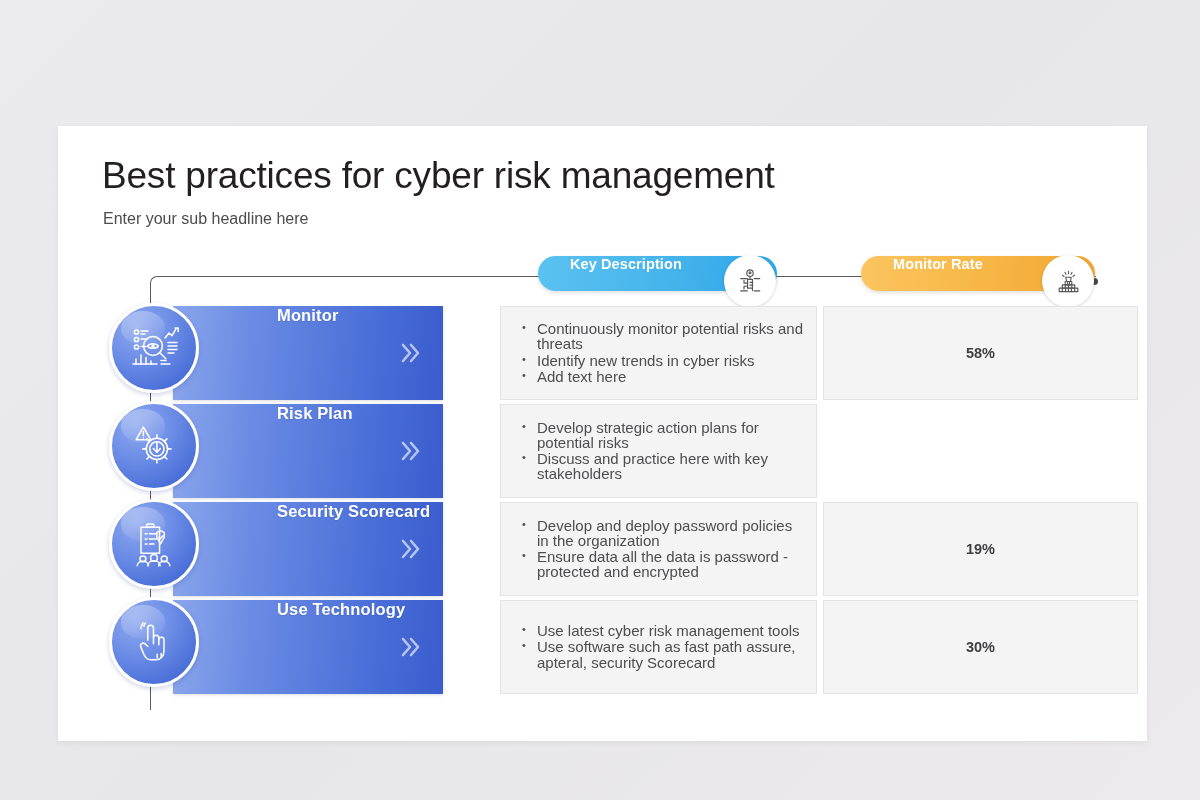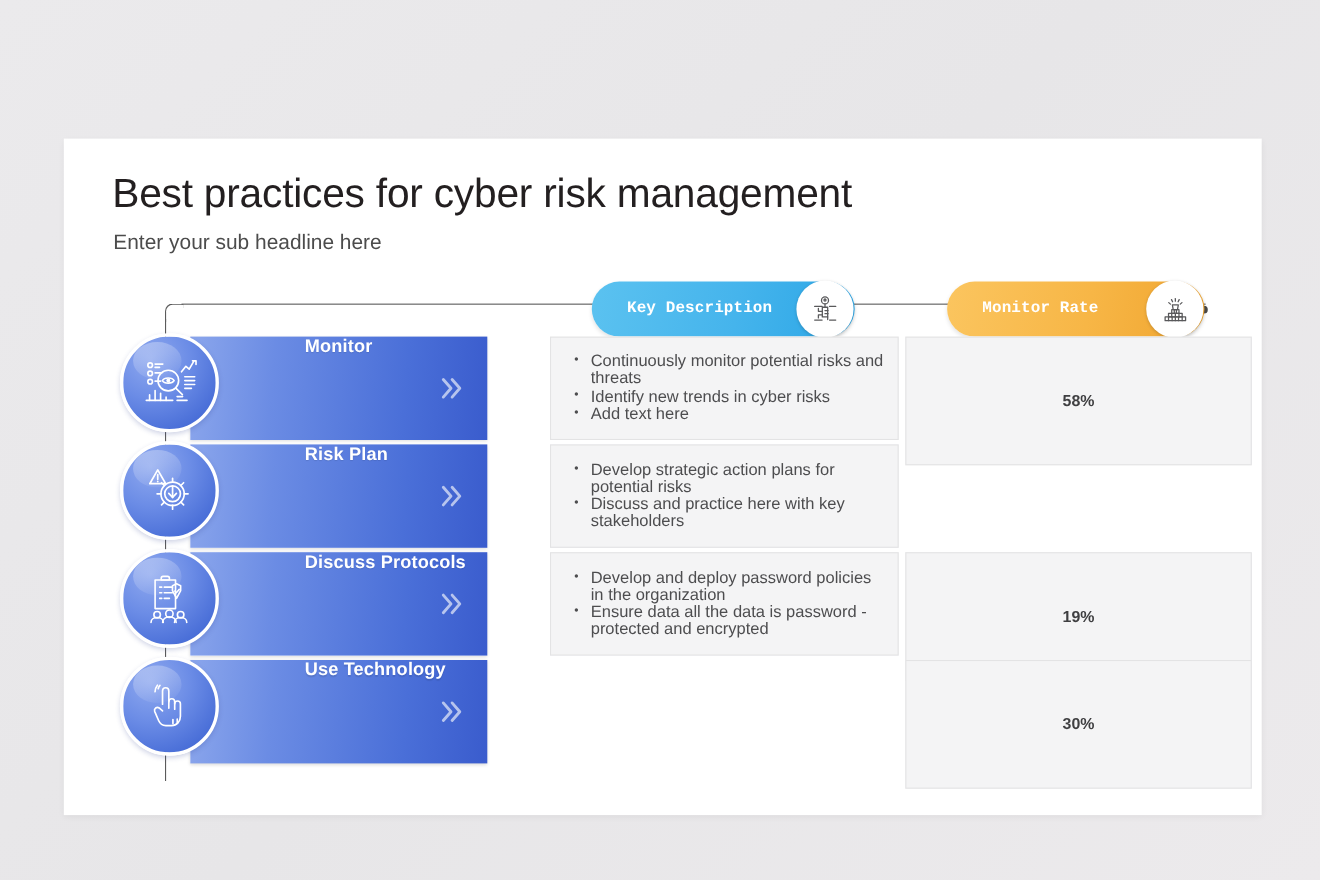--- a/index.html
+++ b/index.html
@@ -36,21 +36,21 @@
     line-height: 44px;
     color: #231f20;
     font-weight: 400;
     letter-spacing: -0.2px;
     white-space: nowrap;
   }
   .subtitle {
     position: absolute;
     left: 45px;
     top: 84px;
-    font-size: 19px;
+    font-size: 16px;
     color: #4c4c4c;
     font-weight: 400;
     white-space: nowrap;
   }
 
   
   .conn-h {
     position: absolute;
     height: 1.4px;
     background: #5b5b5b;
@@ -76,27 +76,26 @@
     height: 7px;
     border-radius: 50%;
     background: #4a4a4a;
     left: 1033px;
     top: 151.5px;
   }
 
   
   .pill {
     position: absolute;
-    height: 50px;
+    height: 35px;
     border-radius: 25px;
     display: flex;
-    align-items: center;
+    align-items: flex-start;
     top: 130px;
     box-shadow: 0 2px 4px rgba(0,0,0,0.12);
-    font-family: Liberation Mono, monospace;
   }
   .pill-label {
     font-size: 14.5px;
     font-weight: bold;
     color: #ffffff;
     margin-left: 32px;
     letter-spacing: 0.1px;
     white-space: nowrap;
   }
   .pill-badge {
@@ -231,21 +230,21 @@
     font-size: 11px;
     color: #4d4d4f;
   }
 
   
   .rate {
     position: absolute;
     left: 765px;
     top: 0;
     width: 315px;
-    height: 117px;
+    height: 94px;
     background: #f4f4f5;
     border: 1px solid #e3e3e4;
     box-sizing: border-box;
     display: flex;
     align-items: center;
     justify-content: center;
   }
   .rate-val {
     font-size: 14.5px;
     font-weight: bold;
@@ -378,21 +377,21 @@
       <div class="desc">
         <ul>
           <li>Develop strategic action plans for potential risks</li>
           <li>Discuss and practice here with key stakeholders</li>
         </ul>
       </div>
     </div>
 
     <div class="row" id="row2">
       <div class="bar">
-        <span class="bar-label">Discuss Protocols</span>
+        <span class="bar-label">Security Scorecard</span>
         <svg class="chev" viewBox="0 0 28 28" fill="none" stroke="#ffffff" stroke-width="2.6" stroke-linecap="round" stroke-linejoin="round">
           <path d="M8 6l7 8-7 8"></path>
             <path d="M16 6l7 8-7 8"></path>
         </svg>
       </div>
       <div class="circle">
         <svg width="52" height="52" viewBox="0 0 56 56" fill="none" stroke="#ffffff" stroke-width="1.6" stroke-linecap="round" stroke-linejoin="round">
           <path d="M14 10h20v28H14z"></path>
           <path d="M20 10V8.2c0-1 .8-1.8 1.8-1.8h4.4c1 0 1.8.8 1.8 1.8V10z"></path>
           <path d="M18.5 17h2M18.5 22.5h2M18.5 28h2"></path>
@@ -429,19 +428,25 @@
       <div class="circle">
         <svg width="50" height="50" viewBox="0 0 56 56" fill="none" stroke="#ffffff" stroke-width="1.7" stroke-linecap="round" stroke-linejoin="round">
           <path d="M21 26V12.4a3.2 3.2 0 016.4 0V30"></path>
           <path d="M27.4 23.4a3 3 0 016 0V31"></path>
           <path d="M33.4 25.6a2.9 2.9 0 015.8 0v12.6c0 5.4-3.6 9.6-9 9.6h-5.8c-4 0-6-2-7.4-5.2l-4-9.4a3 3 0 014.6-3.4l3.4 3"></path>
           <path d="M16.6 10.2a7.4 7.4 0 011.8-3.4"></path>
           <path d="M13.4 13.2a11 11 0 012.4-6.6"></path>
           <path d="M31.6 41.6v4M36 41v4.4"></path>
         </svg>
       </div>
+      <div class="desc">
+        <ul>
+          <li>Use latest cyber risk management tools</li>
+          <li>Use software such as fast path assure, apteral, security Scorecard</li>
+        </ul>
+      </div>
       <div class="rate">
         <span class="rate-val">30%</span>
       </div>
     </div>
 
   </div>
 </div>
 
 </body></html>

